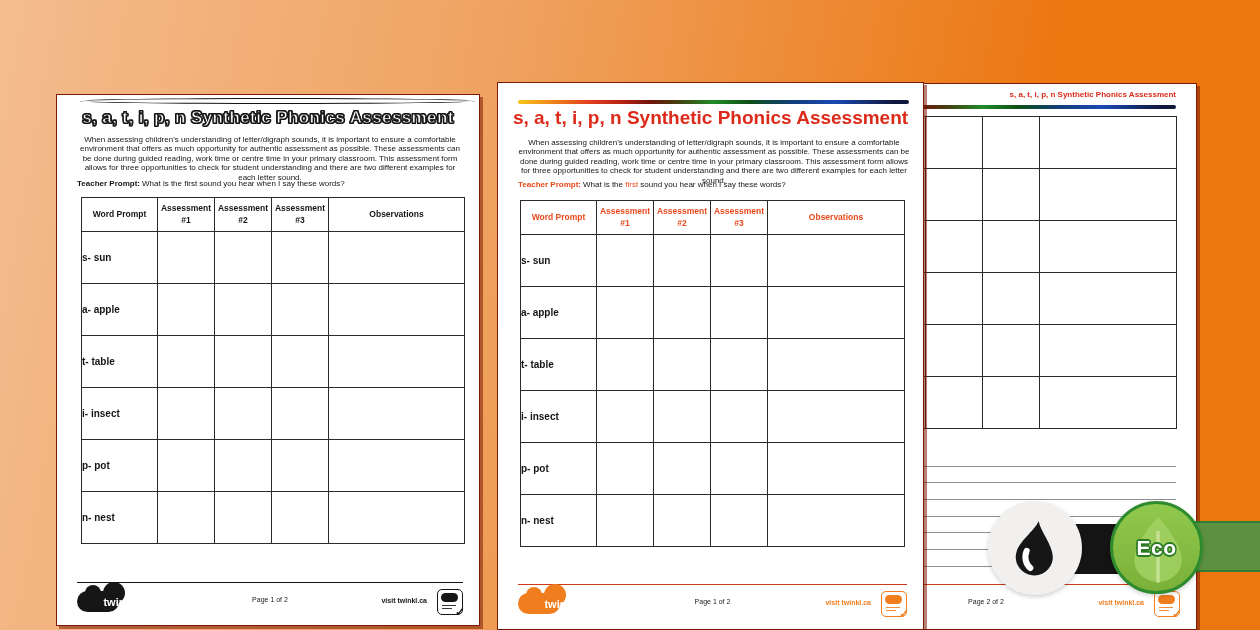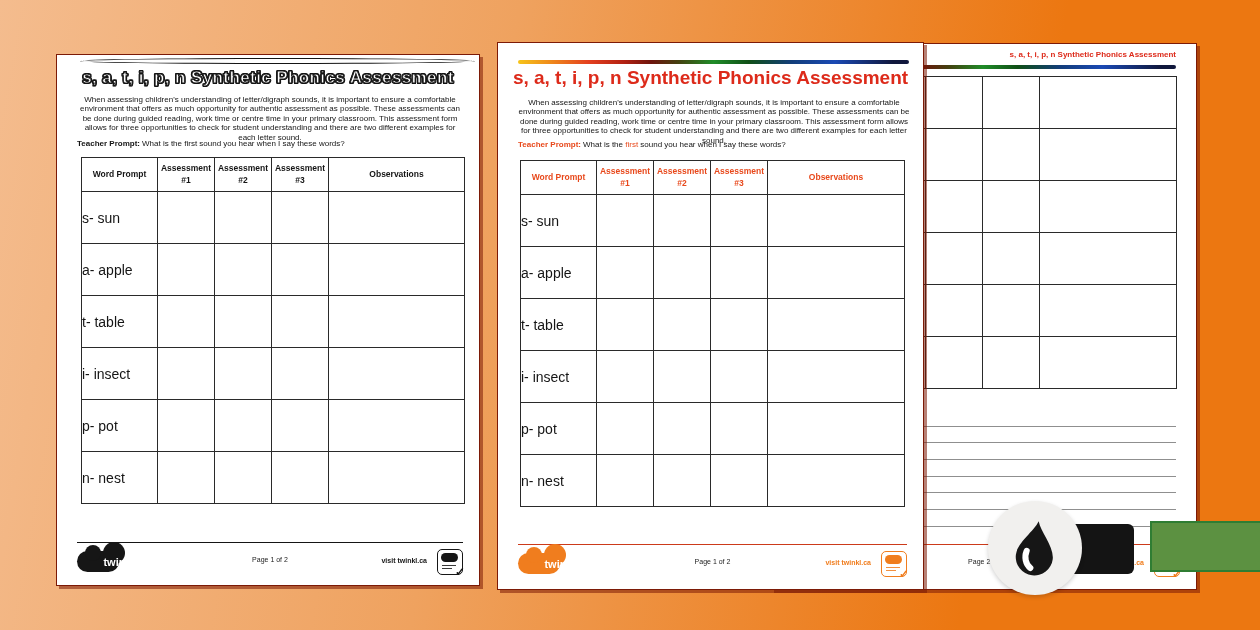--- a/index.html
+++ b/index.html
@@ -8,21 +8,21 @@
     --page-edge:#7c1a06; --footer-line-red:#cc3a1a;
     --eco-green-dark:#2e8b2e; --eco-green:#85bd3e; --eco-leaf:#a2d163;
     --band-green:#5c9141; --band-green-edge:#2f7d33; --band-black:#141414;
   }
   *{margin:0;padding:0;box-sizing:border-box;}
   html,body{width:1260px;height:630px;overflow:hidden;}
   body{font-family:"Liberation Sans",sans-serif;}
   .stage{position:relative;width:1260px;height:630px;
     background:linear-gradient(100deg,var(--bg-from) 0%,var(--bg-mid) 38%,var(--bg-to) 78%);}
   .page{position:absolute;background:#fff;border:1px solid var(--page-edge);
-    box-shadow:3px 3px 0 0 rgba(124,26,6,.55);}
+    box-shadow:3px 3px 0 0 rgba(124,26,6,.55);margin-top:40px;}
   .page1{left:56px;top:54px;width:424px;height:532px;z-index:2;}
   .page2{left:497px;top:42px;width:427px;height:548px;z-index:4;}
   .page3{left:771px;top:43px;width:426px;height:547px;z-index:3;}
 
   
   .bw-oval{position:absolute;left:23px;top:3px;width:395px;height:6px;
     border:1.6px solid #151515;border-radius:50%;}
   .title-bw{position:absolute;left:0;top:13px;width:100%;text-align:center;
     font-size:17px;font-weight:700;letter-spacing:.4px;color:#fff;
     -webkit-text-stroke:.8px #151515;
@@ -42,21 +42,21 @@
   .page1 table.assess{left:24px;top:102px;width:384px;}
   .page2 table.assess{left:22px;top:117px;width:385px;}
   .page3 table.assess{left:20px;top:32px;width:385px;}
   table.assess col.c-word{width:76px;}
   table.assess col.c-a{width:57px;}
   table.assess th,table.assess td{border:1px solid #2a2a2a;padding:0;}
   table.assess th{height:34px;font-size:8.5px;font-weight:700;line-height:1.3;
     text-align:center;vertical-align:middle;color:#151515;}
   .page2 table.assess th{color:var(--accent-orange);}
   table.assess td{height:52px;vertical-align:middle;}
-  td.word{font-size:14px;font-weight:400;color:#151515;padding-left:8px;}
+  td.word{font-size:10px;font-weight:700;color:#151515;padding-left:8px;}
   .page3 table.assess td{height:52px;}
 
   
   .footer-line{position:absolute;left:20px;right:16px;height:0;border-top:1.5px solid #151515;}
   .page1 .footer-line{top:487px;}
   .page2 .footer-line,.page3 .footer-line{border-top-color:var(--footer-line-red);}
   .page2 .footer-line{top:501px;}
   .page3 .footer-line{top:500px;}
   .footer{position:absolute;left:18px;right:14px;height:30px;}
   .page1 .footer{top:492px;}
@@ -395,14 +395,21 @@
 
   <div class="ink-circle">
     <svg viewBox="0 0 100 100">
       <g transform="rotate(7 50 55)">
         <path d="M50 8 C55 24 79 45 79 64 a29 29 0 1 1 -58 0 C21 45 45 24 50 8 Z" fill="#161616"></path>
         <path d="M37 56 a17 21 0 0 0 9 26" stroke="#ffffff" stroke-width="9.5" fill="none" stroke-linecap="round"></path>
       </g>
     </svg>
   </div>
 
+  <div class="eco-circle">
+    <svg viewBox="0 0 100 100">
+      <path d="M50 4 C69 26 84 48 84 66 A34 31 0 0 1 16 66 C16 48 31 26 50 4 Z" fill="#a2d163" opacity="0.85"></path>
+      <line x1="50" y1="24" x2="50" y2="98" stroke="#c4e191" stroke-width="5"></line>
+    </svg>
+    <span class="eco-text">Eco</span>
+  </div>
 
 </div>
 
 </body></html>

